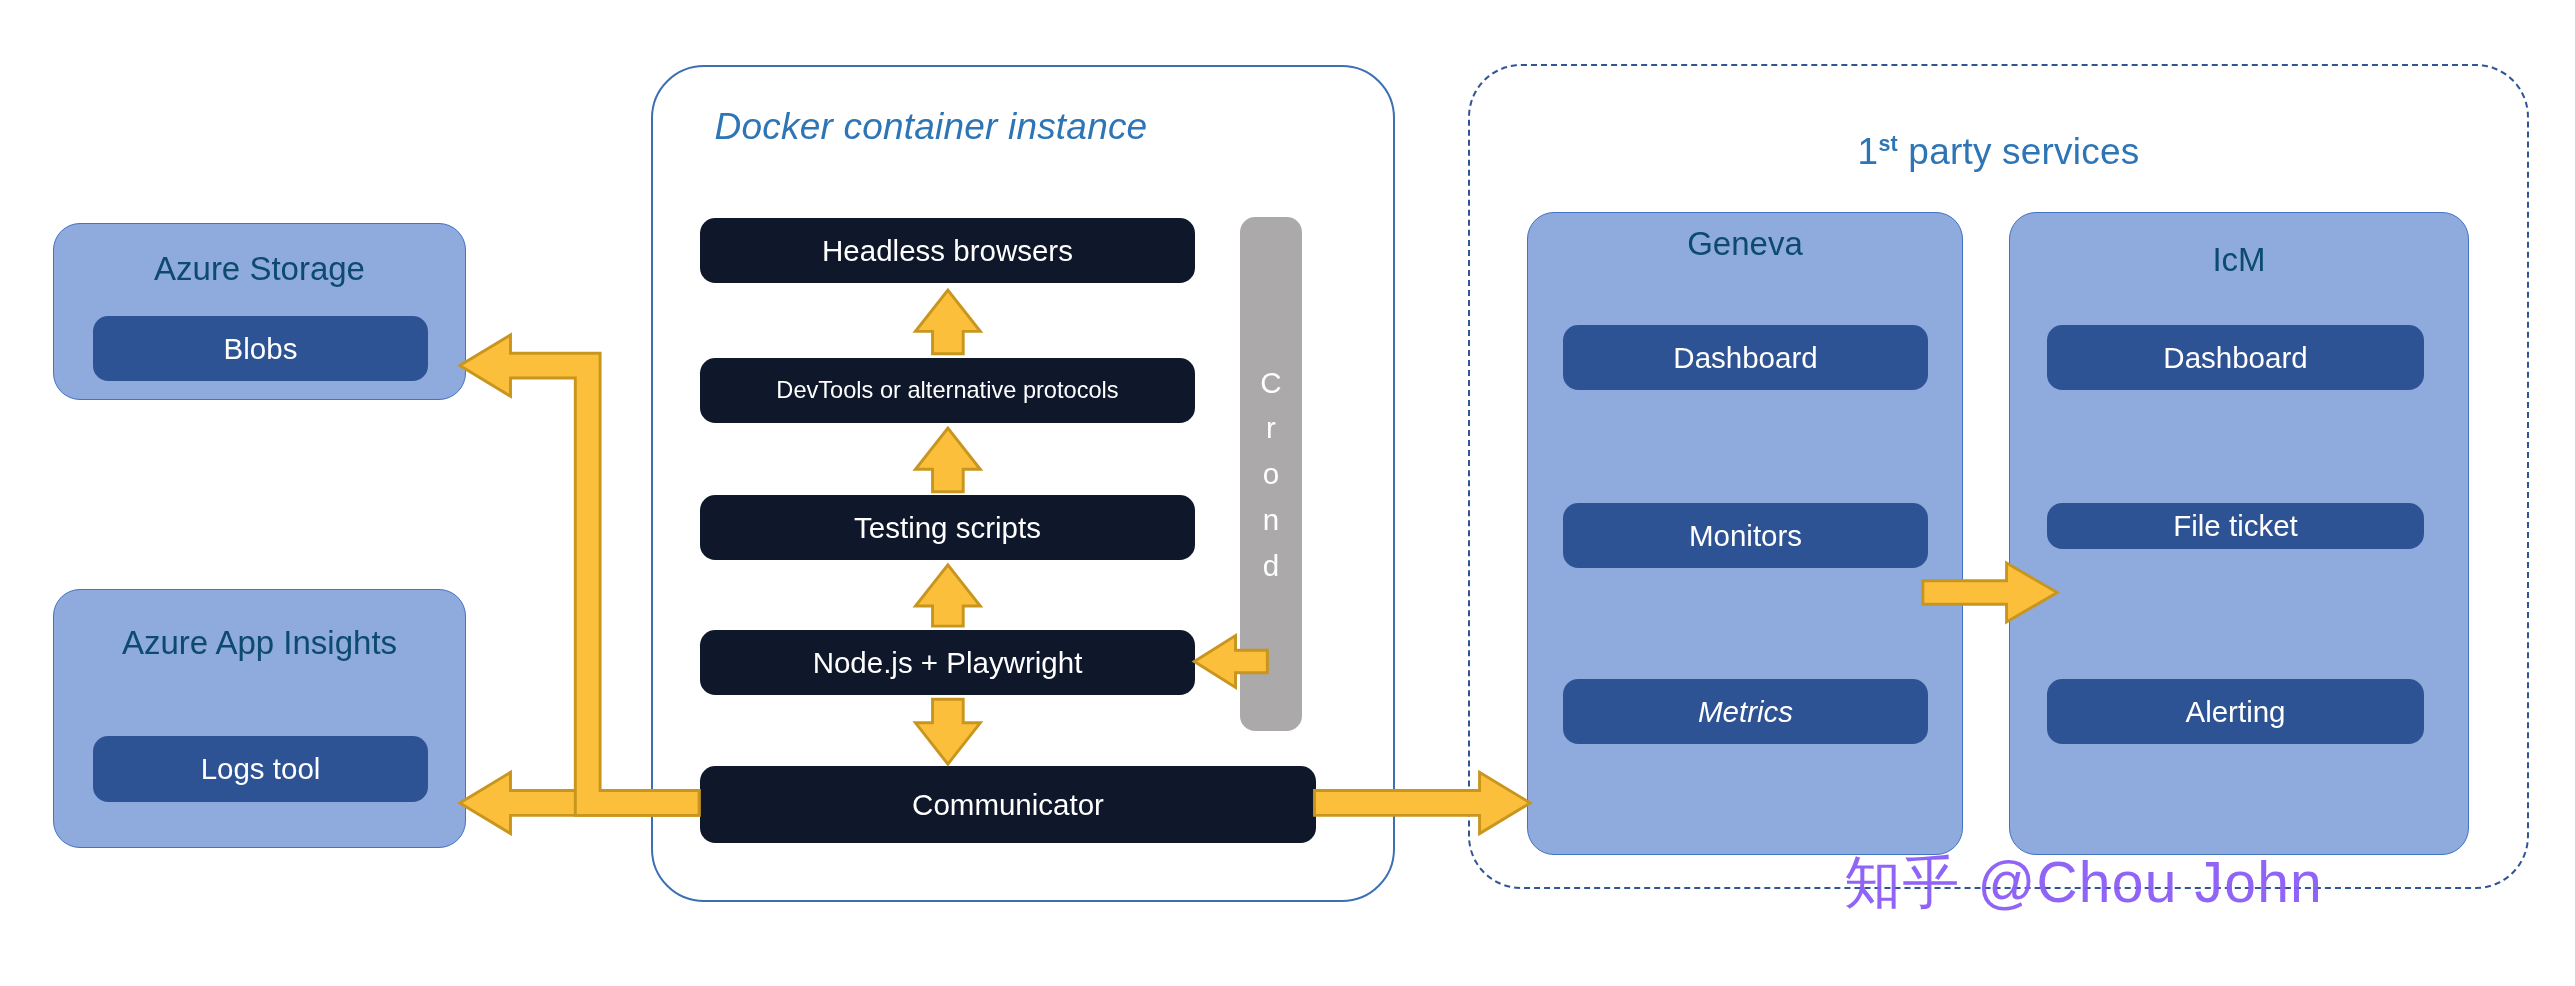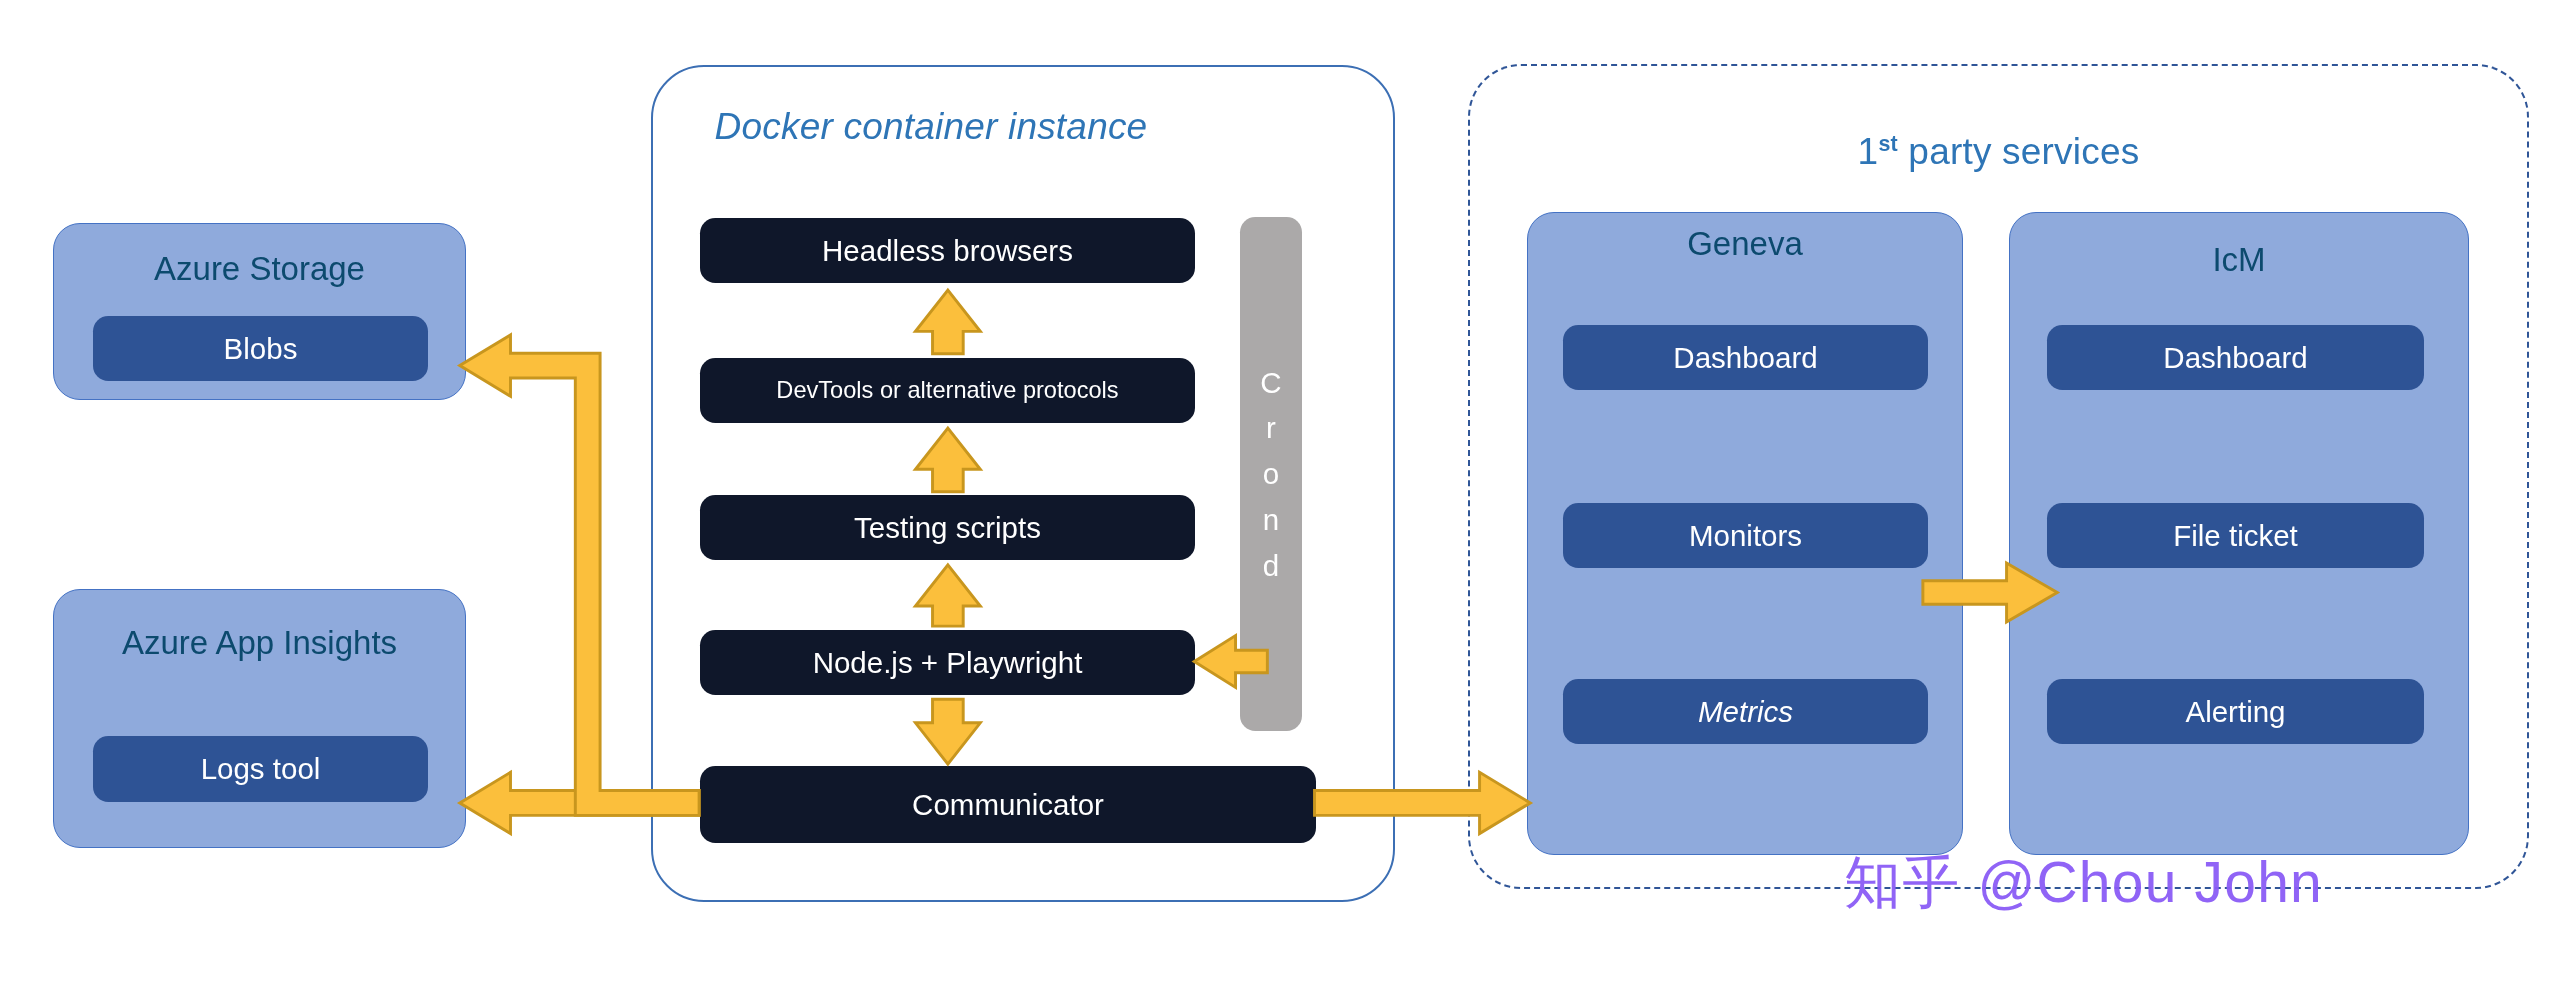--- a/index.html
+++ b/index.html
@@ -157,21 +157,21 @@
   <div class="abs card-lt" style="left:1527px;top:212px;width:436px;height:643px;">
     <div class="card-title" style="top:12px;">Geneva</div>
     <div class="abs pill-dk" style="left:35px;top:112px;width:365px;height:65px;">Dashboard</div>
     <div class="abs pill-dk" style="left:35px;top:290px;width:365px;height:65px;">Monitors</div>
     <div class="abs pill-dk" style="left:35px;top:466px;width:365px;height:65px;font-style:italic;">Metrics</div>
   </div>
 
   <div class="abs card-lt" style="left:2009px;top:212px;width:460px;height:643px;">
     <div class="card-title" style="top:28px;">IcM</div>
     <div class="abs pill-dk" style="left:37px;top:112px;width:377px;height:65px;">Dashboard</div>
-    <div class="abs pill-dk" style="left:37px;top:290px;width:377px;height:65px;">File ticket</div>
+    <div class="abs pill-dk" style="left:37px;top:290px;width:377px;height:46px;">File ticket</div>
     <div class="abs pill-dk" style="left:37px;top:466px;width:377px;height:65px;">Alerting</div>
   </div>
 
   <svg id="arrows" viewBox="0 0 4370 1674">
 
     <polygon class="arw" points="1608,492 1663,562 1634,562 1634,600 1582,600 1582,562 1553,562"></polygon>
 
     <polygon class="arw" points="1608,726 1663,796 1634,796 1634,834 1582,834 1582,796 1553,796"></polygon>
 
     <polygon class="arw" points="1608,958 1663,1028 1634,1028 1634,1062 1582,1062 1582,1028 1553,1028"></polygon>

